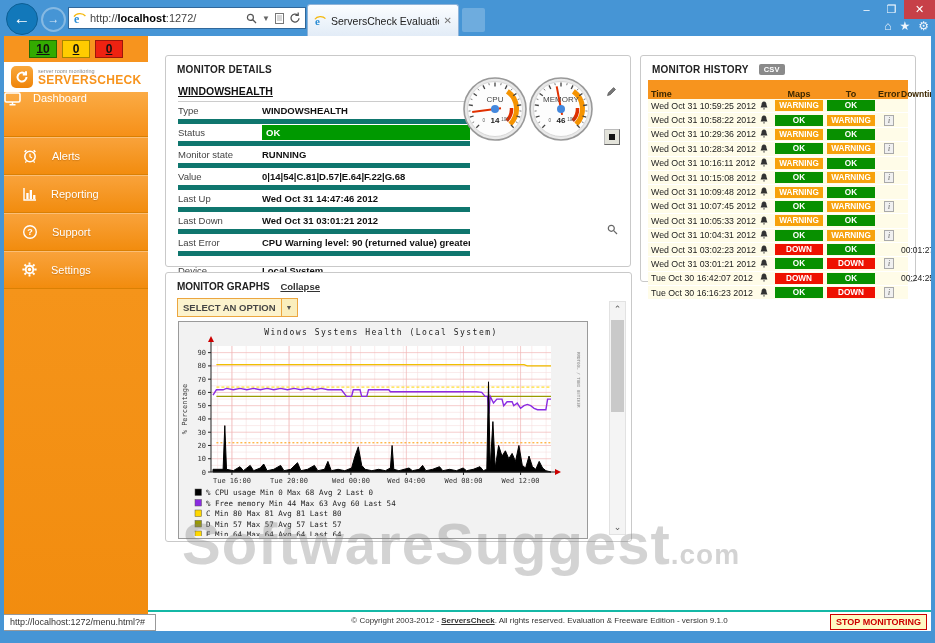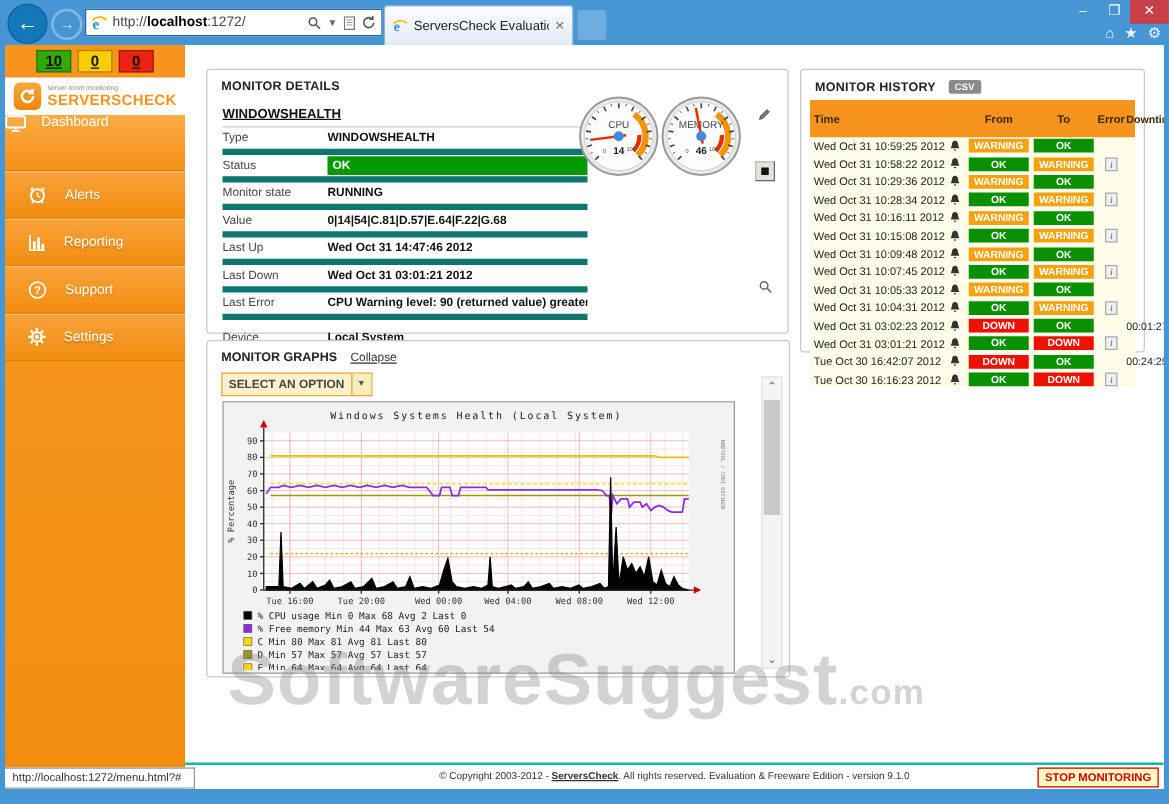--- a/index.html
+++ b/index.html
@@ -65,34 +65,34 @@
   .drow .val.status-ok{background:#009900;color:#fff;padding:2px 4px;}
   .gap6{margin-top:6px;}
   .ic-abs{position:absolute;}
   .stop-btn{width:14px;height:14px;background:#e3e3da;border:1px outset #bbb;display:flex;align-items:center;justify-content:center;}
   .stop-btn .sq{width:6px;height:6px;background:#111;}
   .gauges{position:absolute;left:296px;top:20px;display:flex;gap:0;}
   
   .csv-badge{display:inline-block;background:#8a8a8a;color:#fff;font-size:7.5px;font-weight:bold;
     padding:1px 5px;border-radius:2px;margin-left:10px;vertical-align:1px;}
   .htable{position:absolute;left:7px;right:7px;top:24px;}
-  .hhead{display:flex;background:#f7941e;height:30px;align-items:center;font-size:9px;font-weight:bold;color:#3d2800;}
+  .hhead{display:flex;background:#f7941e;height:19px;align-items:flex-end;font-size:9px;font-weight:bold;color:#3d2800;}
   .hrow{display:flex;align-items:center;height:13.4px;background:#fffce8;border-bottom:1px solid #fff;font-size:8.8px;color:#222;}
   .c-time{width:112px;flex:none;padding-left:3px;box-sizing:border-box;}
   .c-bell{width:13px;flex:none;text-align:center;}
   .c-from,.c-to{width:52px;flex:none;text-align:center;}
   .c-err{width:24px;flex:none;text-align:center;}
   .c-down{flex:1;text-align:right;padding-right:3px;font-size:8.5px;}
   .badge{display:inline-block;width:48px;font-size:8.2px;font-weight:bold;color:#fff;text-align:center;padding:1px 0;}
   .i-ic{display:inline-block;width:8px;height:9px;border:1px solid #aaa;background:#f0f0f0;color:#555;
     font-size:7.5px;line-height:9px;font-family:"Liberation Serif",serif;font-style:italic;}
   
   .g-head{margin:8px 0 5px 11px;font-size:10px;}
   .g-head .t{font-weight:bold;color:#222;}
-  .g-head a{color:#333;font-size:9.5px;margin-left:8px;}
+  .g-head a{color:#333;font-size:9.5px;margin-left:8px;font-weight:bold;}
   .selbox{display:inline-flex;margin-left:11px;border:1px solid #eca63f;background:#fcf3cd;align-items:stretch;}
   .selbox .lbl{font-size:9.5px;font-weight:bold;color:#444;padding:3px 5px;}
   .selbox .arrow{width:15px;border-left:1px solid #eca63f;background:#faeebc;display:flex;align-items:center;
     justify-content:center;font-size:7px;color:#555;}
   .graph-box{position:absolute;left:12px;top:48px;width:408px;height:216px;border:1px solid #9a9a9a;
     background:#f2f2f2;overflow:hidden;}
   .sbar{position:absolute;right:5px;top:28px;bottom:6px;width:15px;background:#f4f4f4;border:1px solid #e2e2e2;}
   .sbar .ar{position:absolute;left:0;right:0;height:14px;color:#555;font-size:9px;text-align:center;line-height:14px;}
   .sbar .thumb{position:absolute;left:1px;right:1px;top:18px;height:92px;background:#c9c9c9;}
   
@@ -378,21 +378,21 @@
           </div>
       </div>
 
       <div class="panel p-history">
         <div class="p-title">
           <span>MONITOR HISTORY</span><span class="csv-badge">CSV</span>
         </div>
         <div class="htable">
           <div class="hhead" id="history-head">
               <span class="c-time" style="width: 125px;">Time</span>
-              <span class="c-from">From</span>
+              <span class="c-from">Maps</span>
               <span class="c-to">To</span>
               <span class="c-err">Error</span>
               <span class="c-down">Downtime</span>
             </div>
           <div id="history-rows">
               <div class="hrow">
                 <span class="c-time">Wed Oct 31 10:59:25 2012</span>
                 <span class="c-bell">
                   <svg width="8" height="10" viewBox="0 0 8 10">
                     <path d="M4 0.6c1.7 0 2.5 1.4 2.5 3.3l0.9 2.7H0.6l0.9-2.7C1.5 2 2.3 0.6 4 0.6z" fill="#333"></path>

